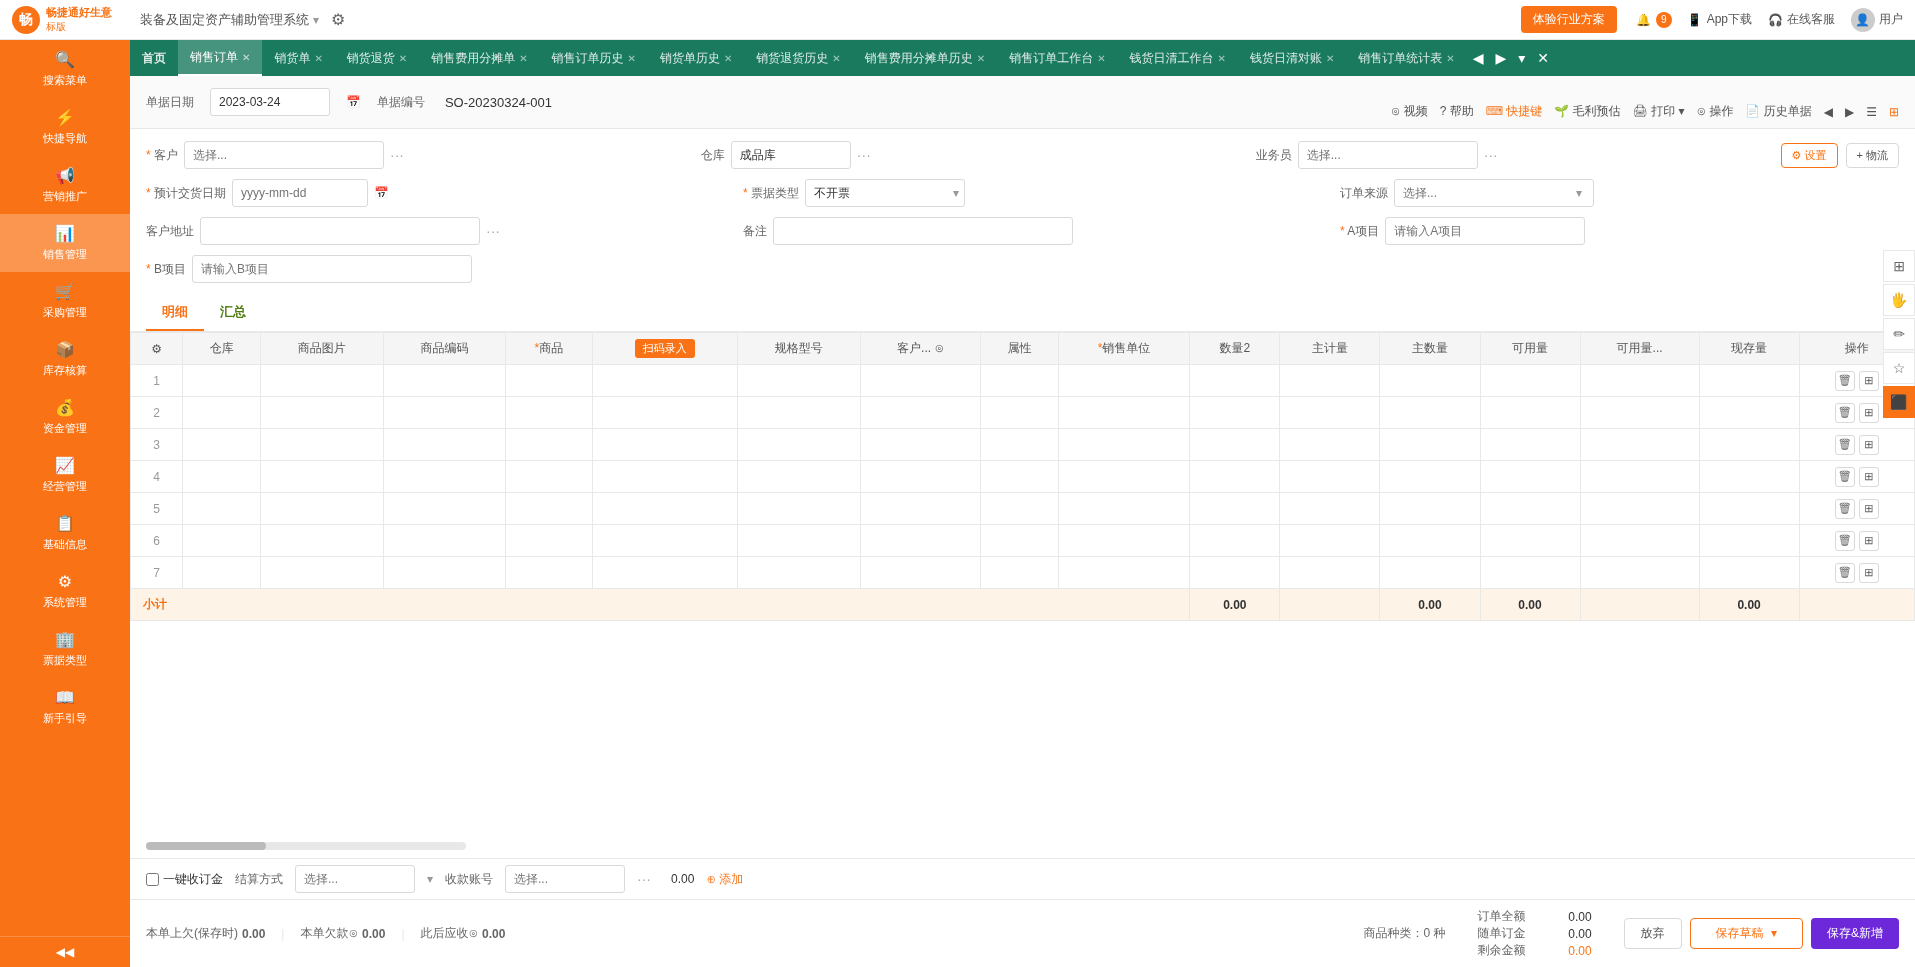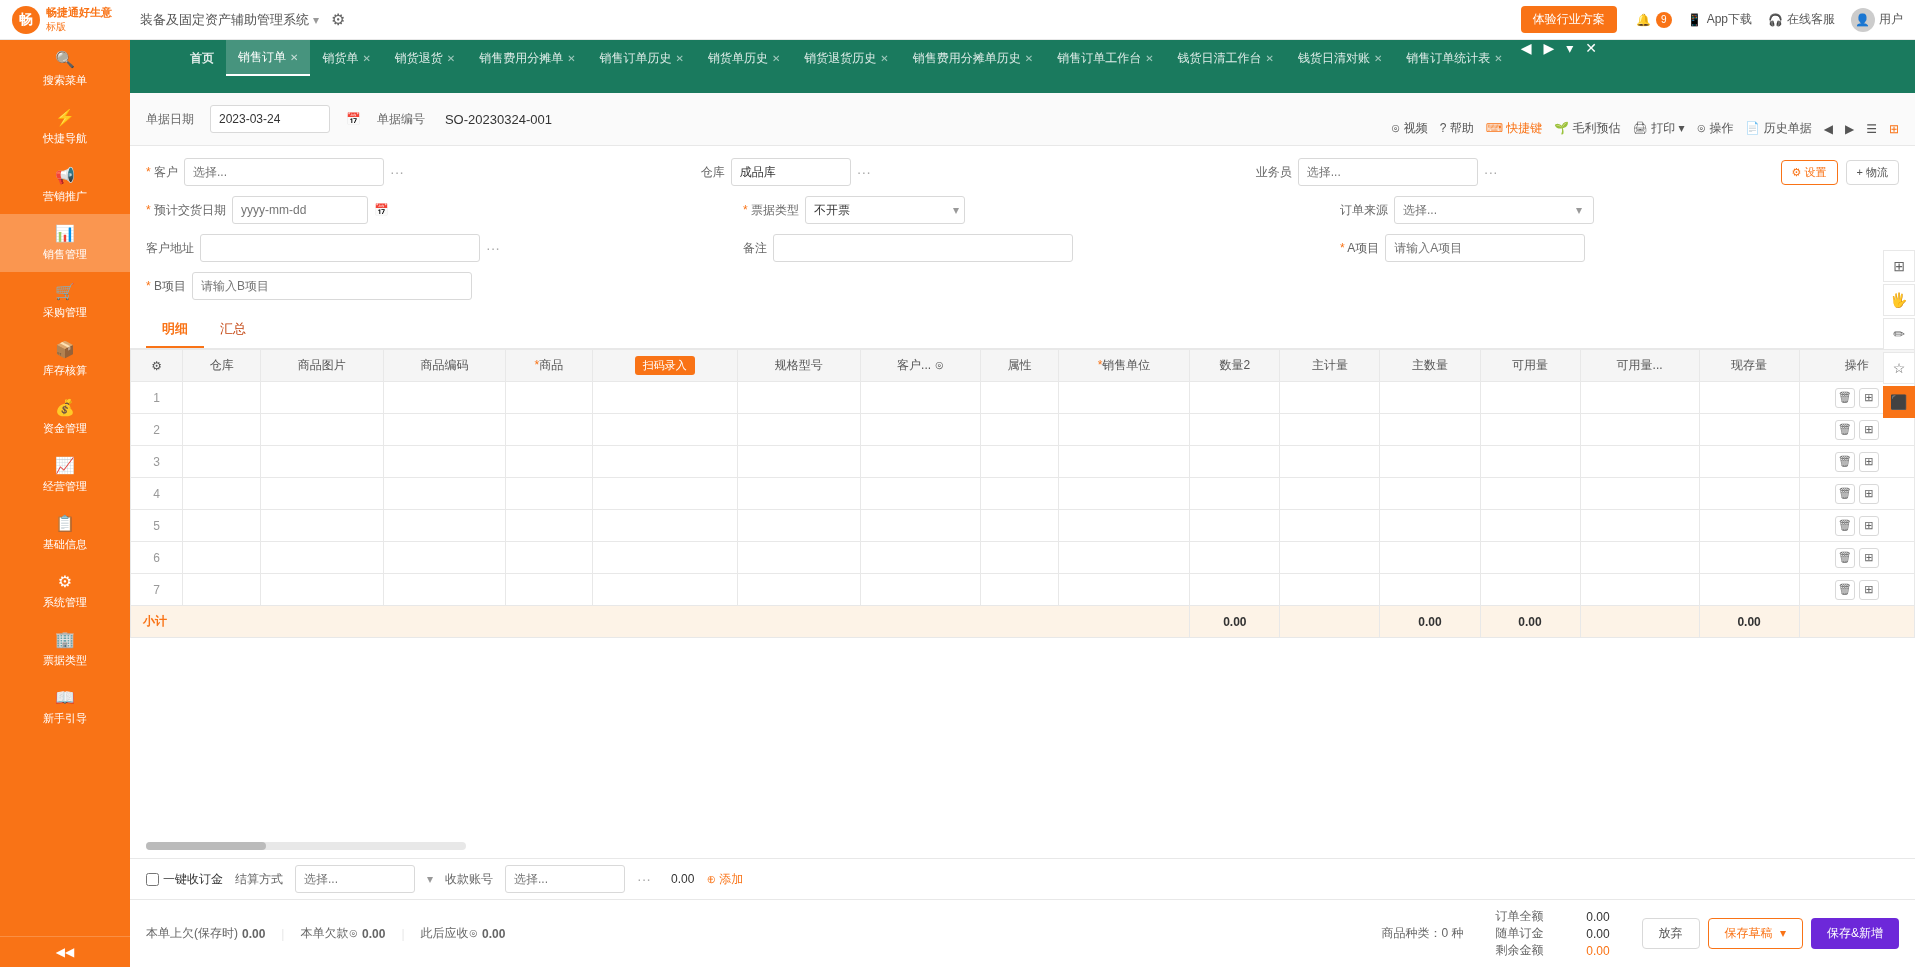--- a/index.html
+++ b/index.html
@@ -4,21 +4,21 @@
   <style>
     * { box-sizing: border-box; margin: 0; padding: 0; }
     body { font-family: 'Microsoft YaHei', Arial, sans-serif; font-size: 12px; background: #f0f2f5; color: #333; overflow: hidden; }
 
     
     .app-wrapper { display: flex; flex-direction: column; height: 967px; width: 1915px; }
     .top-bar { height: 40px; background: #fff; display: flex; align-items: center; padding: 0 12px; border-bottom: 1px solid #e8e8e8; flex-shrink: 0; }
     .main-area { display: flex; flex: 1; overflow: hidden; }
     .sidebar { width: 130px; background: #f97316; flex-shrink: 0; display: flex; flex-direction: column; }
     .content-area { flex: 1; display: flex; flex-direction: column; overflow: hidden; }
-    .tab-bar { height: 53px; background: #1a7a5e; display: flex; align-items: flex-start; flex-shrink: 0; padding-left: 48px; }
+    .tab-bar { height: 36px; background: #1a7a5e; display: flex; align-items: center; flex-shrink: 0; }
     .main-content { flex: 1; background: #fff; overflow: hidden; display: flex; flex-direction: column; }
 
     
     .top-bar-logo { display: flex; align-items: center; gap: 6px; min-width: 120px; }
     .logo-icon { width: 28px; height: 28px; background: #f97316; border-radius: 50%; display: flex; align-items: center; justify-content: center; color: #fff; font-size: 14px; font-weight: bold; }
     .logo-text { font-size: 11px; color: #f97316; font-weight: bold; line-height: 1.2; }
     .top-bar-system { color: #555; font-size: 13px; margin-left: 8px; }
     .top-bar-dropdown { color: #999; margin-left: 4px; cursor: pointer; }
     .top-bar-spacer { flex: 1; }
     .top-bar-btn { background: #f97316; color: #fff; border: none; border-radius: 4px; padding: 5px 12px; font-size: 12px; cursor: pointer; }
@@ -53,21 +53,21 @@
     .form-label { color: #666; white-space: nowrap; font-size: 12px; }
     .required { color: #f97316; }
     .form-input { border: 1px solid #d9d9d9; border-radius: 3px; padding: 4px 8px; font-size: 12px; height: 28px; min-width: 120px; color: #333; background: #fff; }
     .form-input.placeholder { color: #aaa; }
     .form-input-wide { min-width: 200px; }
     .dots { color: #aaa; font-size: 14px; cursor: pointer; }
     .calendar-icon { color: #999; cursor: pointer; }
 
     
     .form-tabs { display: flex; align-items: center; border-bottom: 1px solid #e8e8e8; padding: 0 16px; flex-shrink: 0; }
-    .form-tab { padding: 8px 16px; cursor: pointer; font-size: 13px; color: #c2410c; border-bottom: 2px solid transparent; }
+    .form-tab { padding: 8px 16px; cursor: pointer; font-size: 13px; color: #4d7c0f; border-bottom: 2px solid transparent; font-weight: bold; }
     .form-tab.active { color: #f97316; border-bottom: 2px solid #f97316; font-weight: bold; }
 
     
     .table-wrapper { flex: 1; overflow: auto; position: relative; }
     table { width: 100%; border-collapse: collapse; font-size: 12px; }
     thead { background: #f5f5f5; position: sticky; top: 0; z-index: 2; }
     th { border: 1px solid #e8e8e8; padding: 6px 8px; text-align: center; white-space: nowrap; color: #555; font-weight: 500; }
     td { border: 1px solid #e8e8e8; padding: 4px 8px; text-align: center; height: 32px; }
     .th-settings { background: #f5f5f5; }
     .scan-btn { background: #f97316; color: #fff; border: none; border-radius: 3px; padding: 2px 8px; font-size: 11px; cursor: pointer; }
@@ -85,21 +85,21 @@
 
     .bottom-bar { display: flex; align-items: center; padding: 8px 16px; border-top: 1px solid #e8e8e8; background: #fff; gap: 16px; flex-shrink: 0; }
     .bottom-left { display: flex; align-items: center; gap: 4px; font-size: 12px; color: #666; }
     .bottom-left .value { font-weight: bold; }
     .summary-box { text-align: right; font-size: 12px; }
     .summary-row { display: flex; gap: 16px; justify-content: flex-end; align-items: center; }
     .summary-label { color: #666; }
     .summary-value { min-width: 50px; text-align: right; }
 
     .btn-discard { background: #fff; border: 1px solid #d9d9d9; border-radius: 4px; padding: 6px 16px; font-size: 12px; cursor: pointer; color: #555; }
-    .btn-save-draft { background: #fff; border: 1px solid #f97316; border-radius: 4px; padding: 6px 16px; font-size: 12px; cursor: pointer; color: #f97316; }
+    .btn-save-draft { background: #fff; border: 1px solid #f97316; border-radius: 4px; padding: 6px 25px; font-size: 12px; cursor: pointer; color: #f97316; }
     .btn-save-new { background: #6d28d9; border: none; border-radius: 4px; padding: 6px 16px; font-size: 12px; cursor: pointer; color: #fff; }
     .side-icon-btn { width: 32px; height: 32px; background: #fff; border: 1px solid #e8e8e8; display: flex; align-items: center; justify-content: center; cursor: pointer; font-size: 14px; color: #666; }
 
     .checkbox-label { display: flex; align-items: center; gap: 4px; cursor: pointer; }
     .add-link { color: #f97316; cursor: pointer; }
 
     .col-orange { color: #f97316; }
 
     
     .payment-row { display: flex; align-items: center; gap: 12px; padding: 6px 16px; border-top: 1px solid #e8e8e8; background: #fff; flex-shrink: 0; }

